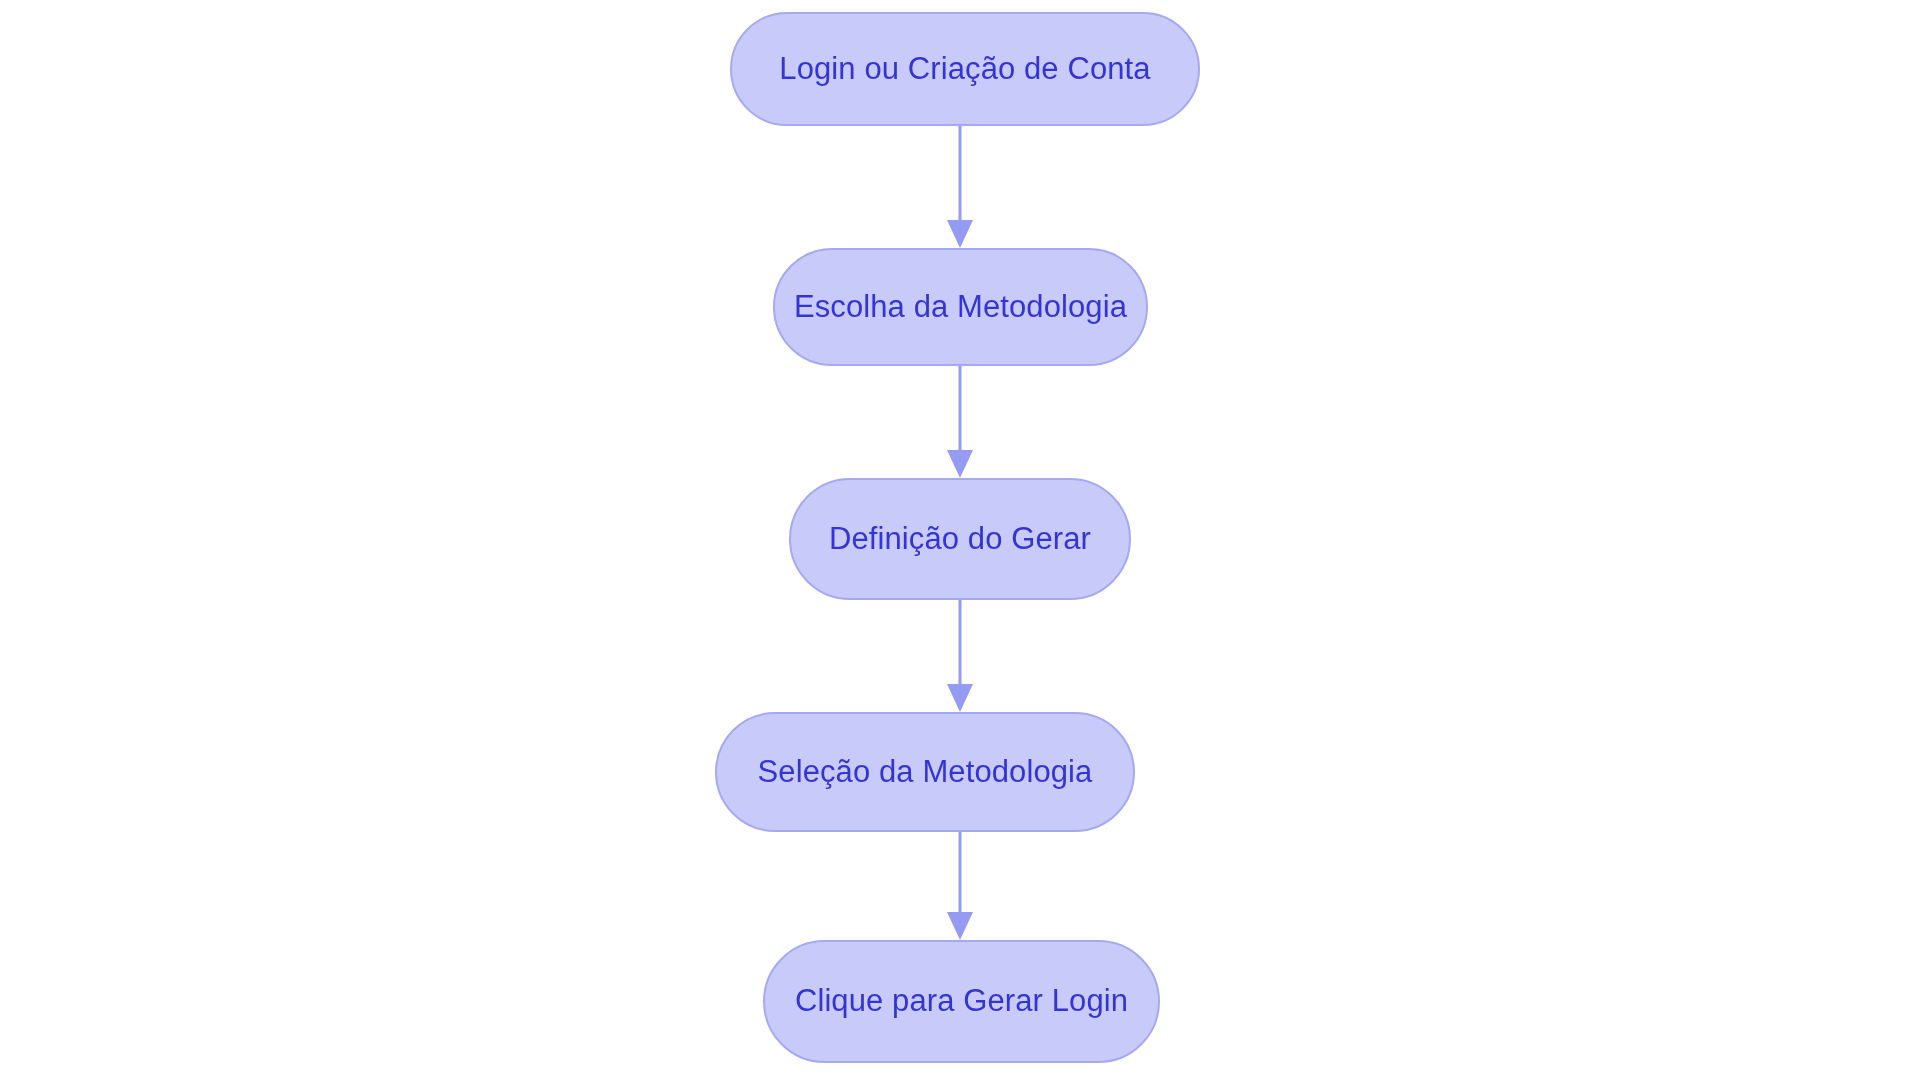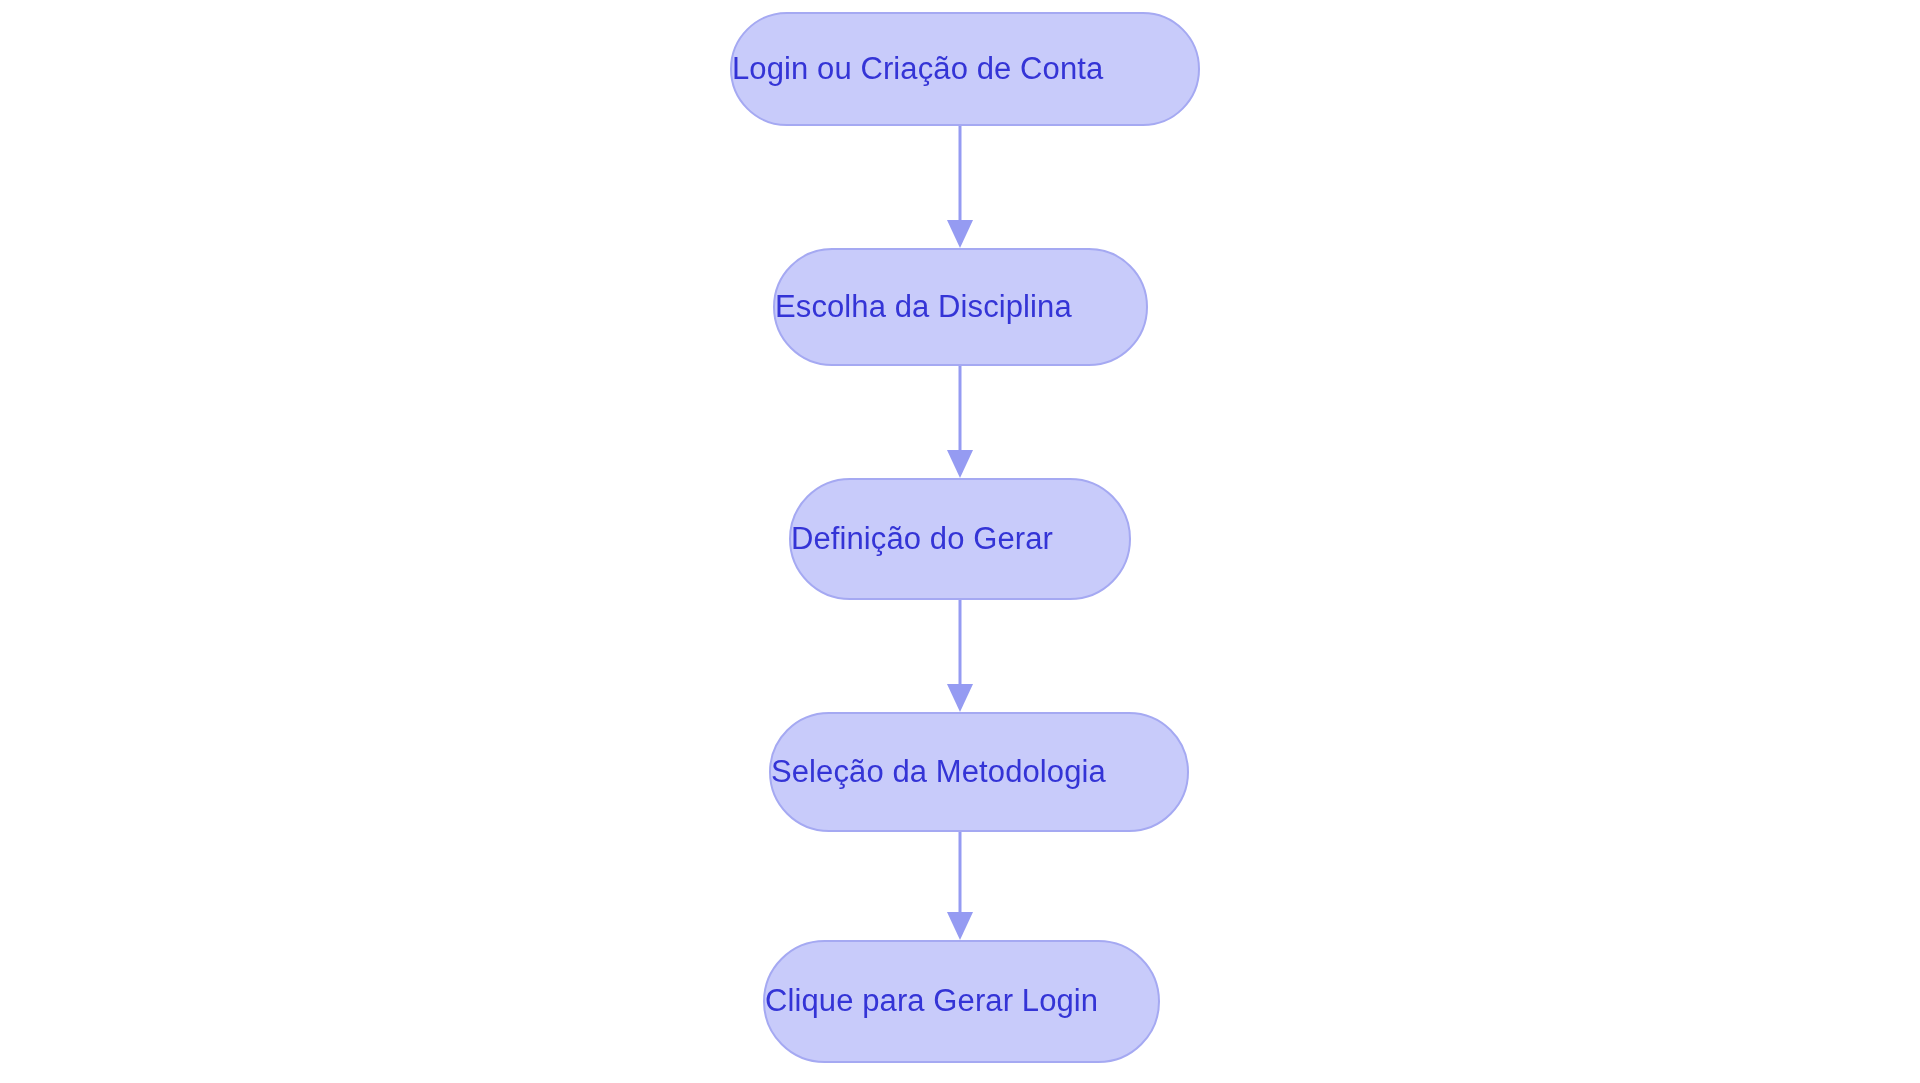--- a/index.html
+++ b/index.html
@@ -18,21 +18,21 @@
     position: relative;
     width: 1920px;
     height: 1083px;
     background: #ffffff;
   }
   .flow-node {
     position: absolute;
     box-sizing: border-box;
     display: flex;
     align-items: center;
-    justify-content: flex-start;
+    justify-content: center;
     background: #c8cbfa;
     border: 2px solid #a5a9f2;
     border-radius: 999px;
     color: #3434d6;
     font-family: "Liberation Sans", sans-serif;
     font-size: 31px;
     font-weight: 400;
     letter-spacing: 0.1px;
     white-space: nowrap;
     line-height: 1;
@@ -82,28 +82,28 @@
       <line x1="26" y1="0" x2="26" y2="80" stroke="#959bf2" stroke-width="3"></line>
       <polygon points="13,80 39,80 26,108" fill="#959bf2"></polygon>
     </svg>
   </div>
 
   <div class="flow-node" style="left:730px; top:12px; width:470px; height:114px;">
     <span class="node-label">Login ou Criação de Conta</span>
   </div>
 
   <div class="flow-node" style="left:773px; top:248px; width:375px; height:118px;">
-    <span class="node-label">Escolha da Disciplina</span>
+    <span class="node-label">Escolha da Metodologia</span>
   </div>
 
   <div class="flow-node" style="left:789px; top:478px; width:342px; height:122px;">
     <span class="node-label">Definição do Gerar</span>
   </div>
 
-  <div class="flow-node" style="left:769px; top:712px; width:420px; height:120px;">
+  <div class="flow-node" style="left:715px; top:712px; width:420px; height:120px;">
     <span class="node-label">Seleção da Metodologia</span>
   </div>
 
   <div class="flow-node" style="left:763px; top:940px; width:397px; height:123px;">
     <span class="node-label">Clique para Gerar Login</span>
   </div>
 
 </div>
 
 </body></html>

